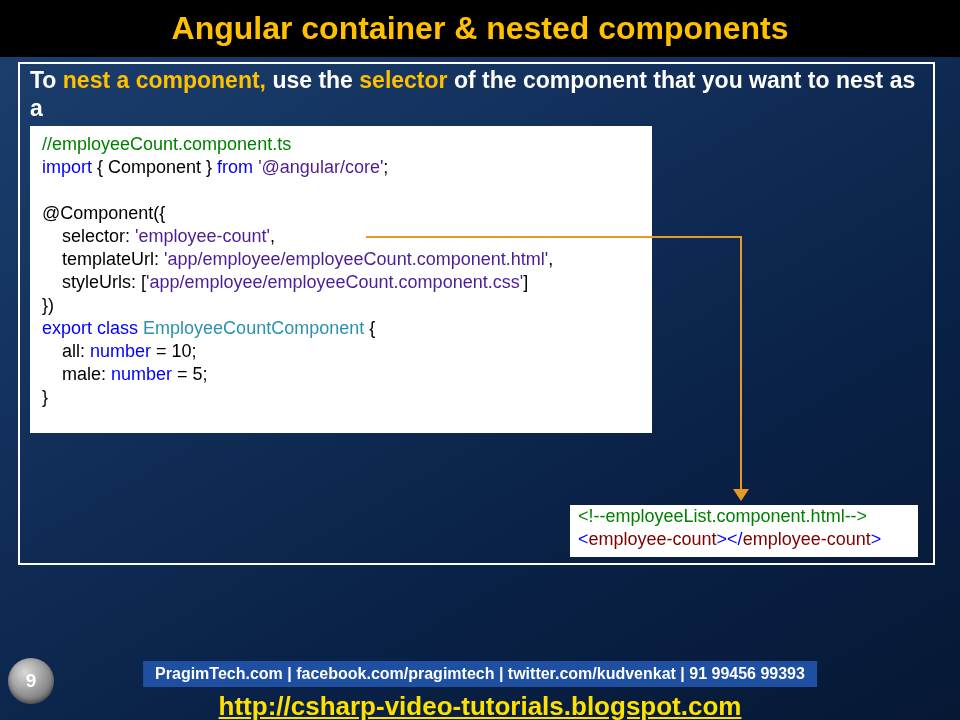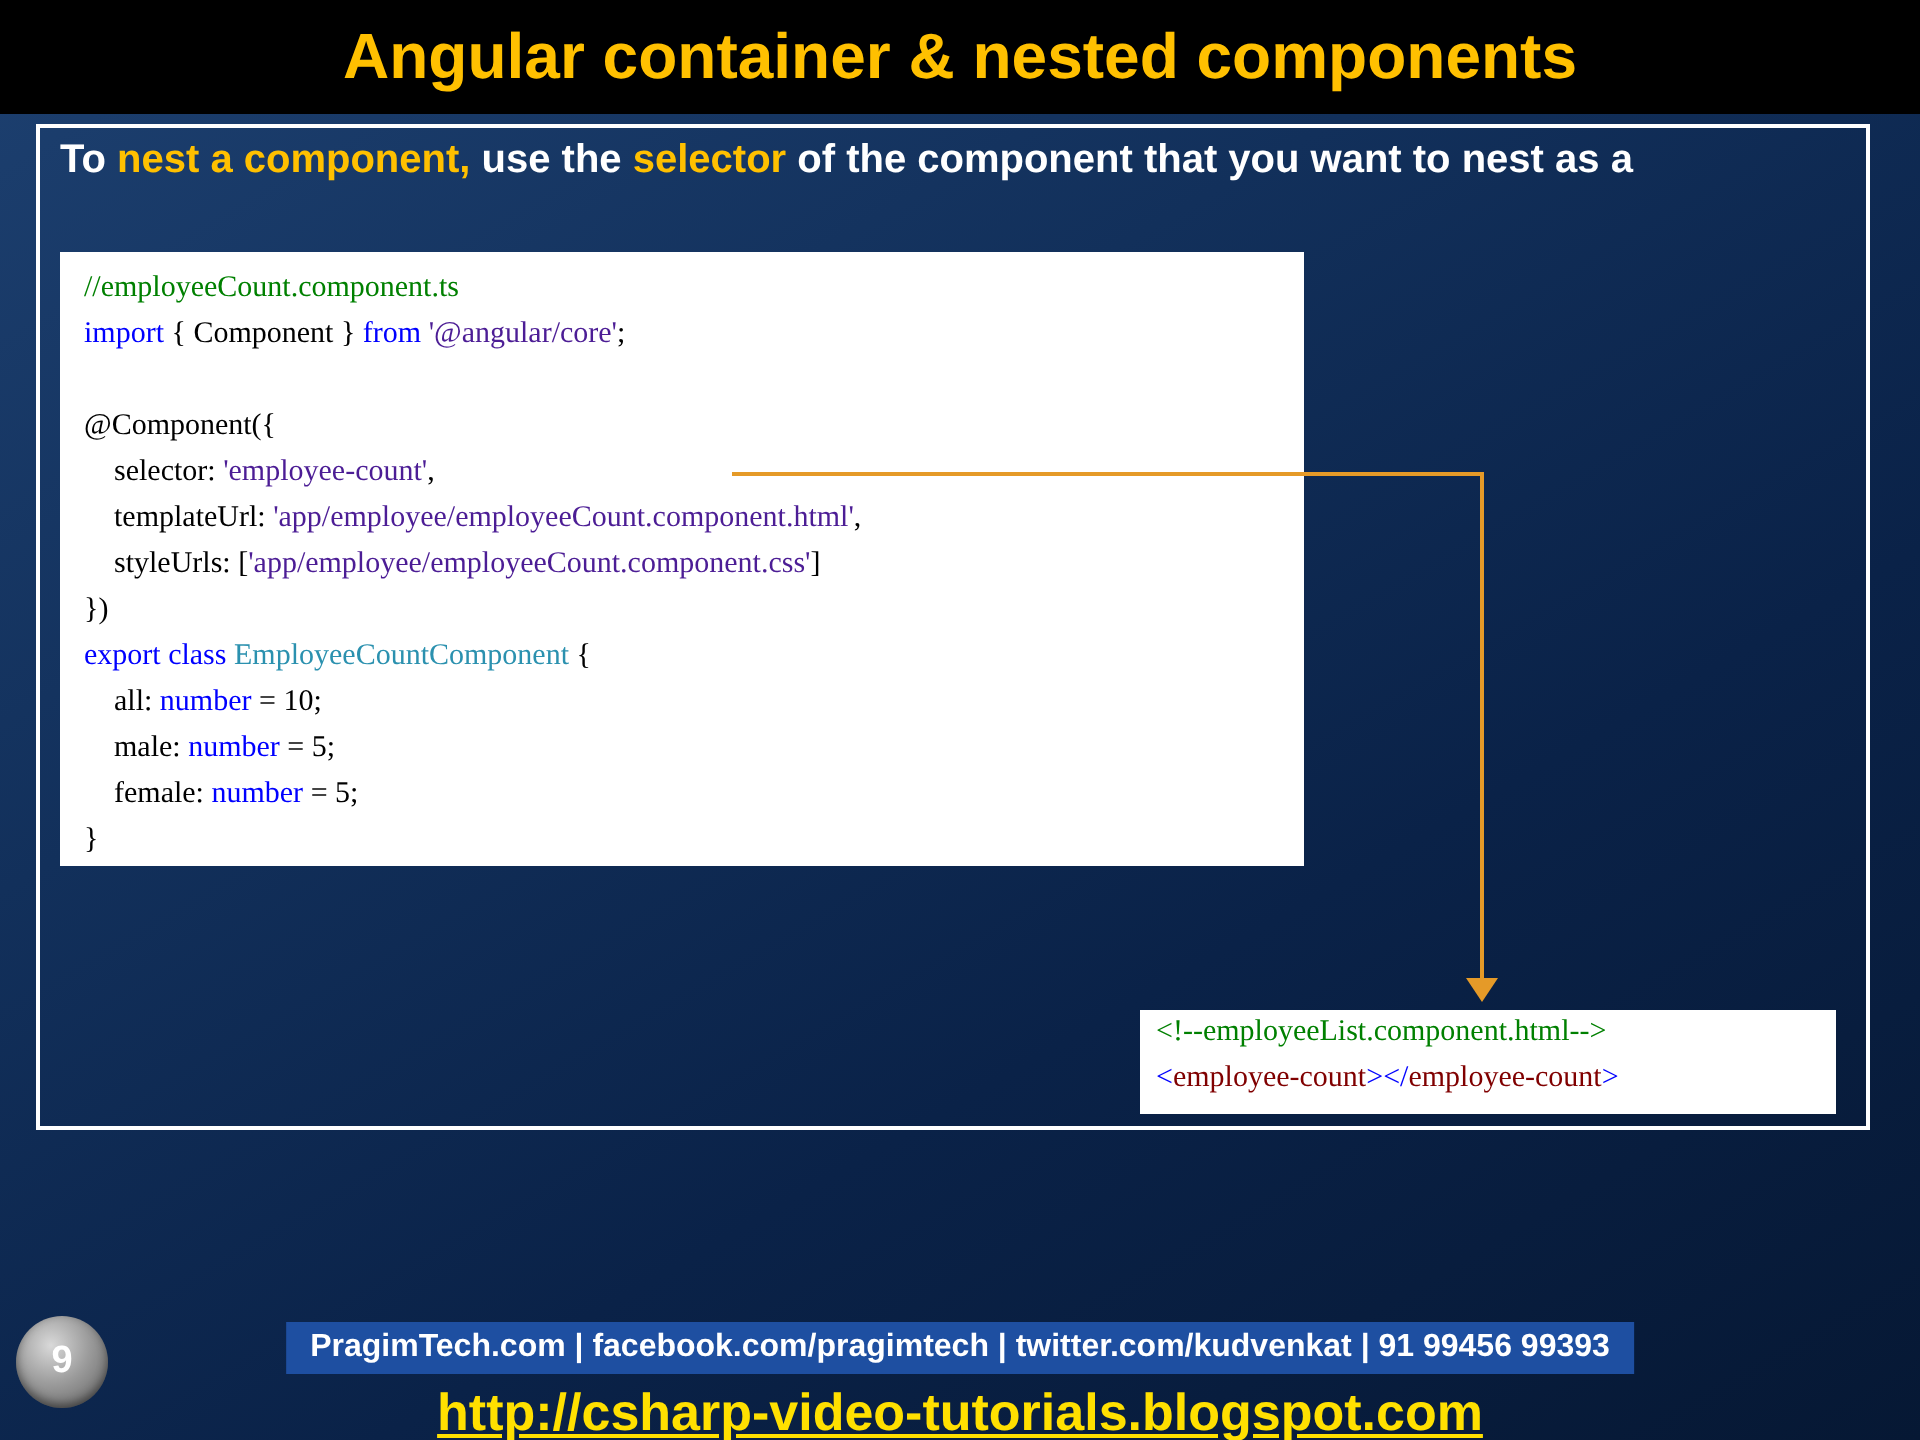--- a/index.html
+++ b/index.html
@@ -16,27 +16,27 @@
   .title-text {
     color:#FFC000; font-size:32px; font-weight:bold; letter-spacing:0px;
     text-shadow:1px 1px 0 #000; white-space:nowrap;
   }
   .content-box {
     position:absolute; left:18px; top:62px; width:917px; height:503px;
     border:2px solid #ffffff; background:transparent;
   }
   .intro {
     position:absolute; left:30px; top:66px; width:890px;
-    color:#ffffff; font-size:20px; font-weight:bold; line-height:28px;
+    color:#ffffff; font-size:23px; font-weight:bold; line-height:28px;
   }
   .intro .hl { color:#FFC000; }
   .code-box {
     position:absolute; background:#ffffff;
-    font-family:Liberation Serif, serif;
-    font-size:15px; line-height:23px; color:#000; z-index:2;
+    font-family:Liberation Sans, sans-serif;
+    font-size:18px; line-height:23px; color:#000; z-index:2;
   }
   .code-ts   { left:30px;  top:126px; width:622px; height:307px; padding:7px 0 0 12px; }
   .code-html { left:570px; top:505px; width:348px; height:52px;  padding:0 0 0 8px; }
   .code-line { white-space:pre; }
   .tok-com { color:#008000; }
   .tok-kw  { color:#0000FF; }
   .tok-str { color:#4c1d95; }
   .tok-cls { color:#2B91AF; }
   .tok-tag { color:#800000; }
   .tok-pl  { color:#000000; }
@@ -85,21 +85,20 @@
       <div class="code-line"><span class="tok-kw">import</span><span class="tok-pl"> { Component } </span><span class="tok-kw">from</span><span class="tok-pl"> </span><span class="tok-str">'@angular/core'</span><span class="tok-pl">;</span></div>
       <div class="code-line">&nbsp;</div>
       <div class="code-line"><span class="tok-pl">@Component({</span></div>
       <div class="code-line"><span class="tok-pl">    selector: </span><span class="tok-str">'employee-count'</span><span class="tok-pl">,</span></div>
       <div class="code-line"><span class="tok-pl">    templateUrl: </span><span class="tok-str">'app/employee/employeeCount.component.html'</span><span class="tok-pl">,</span></div>
       <div class="code-line"><span class="tok-pl">    styleUrls: [</span><span class="tok-str">'app/employee/employeeCount.component.css'</span><span class="tok-pl">]</span></div>
       <div class="code-line"><span class="tok-pl">})</span></div>
       <div class="code-line"><span class="tok-kw">export</span><span class="tok-pl"> </span><span class="tok-kw">class</span><span class="tok-pl"> </span><span class="tok-cls">EmployeeCountComponent</span><span class="tok-pl"> {</span></div>
       <div class="code-line"><span class="tok-pl">    all: </span><span class="tok-kw">number</span><span class="tok-pl"> = 10;</span></div>
       <div class="code-line"><span class="tok-pl">    male: </span><span class="tok-kw">number</span><span class="tok-pl"> = 5;</span></div>
-      <div class="code-line"><span class="tok-pl">    female: </span><span class="tok-kw">number</span><span class="tok-pl"> = 5;</span></div>
       <div class="code-line"><span class="tok-pl">}</span></div>
     </div>
 
   <div class="arrow-h"></div>
   <div class="arrow-v"></div>
   <div class="arrow-head"></div>
 
   <div class="code-box code-html">
       <div class="code-line"><span class="tok-com">&lt;!--employeeList.component.html--&gt;</span></div>
       <div class="code-line"><span class="tok-kw">&lt;</span><span class="tok-tag">employee-count</span><span class="tok-kw">&gt;</span><span class="tok-kw">&lt;/</span><span class="tok-tag">employee-count</span><span class="tok-kw">&gt;</span></div>

